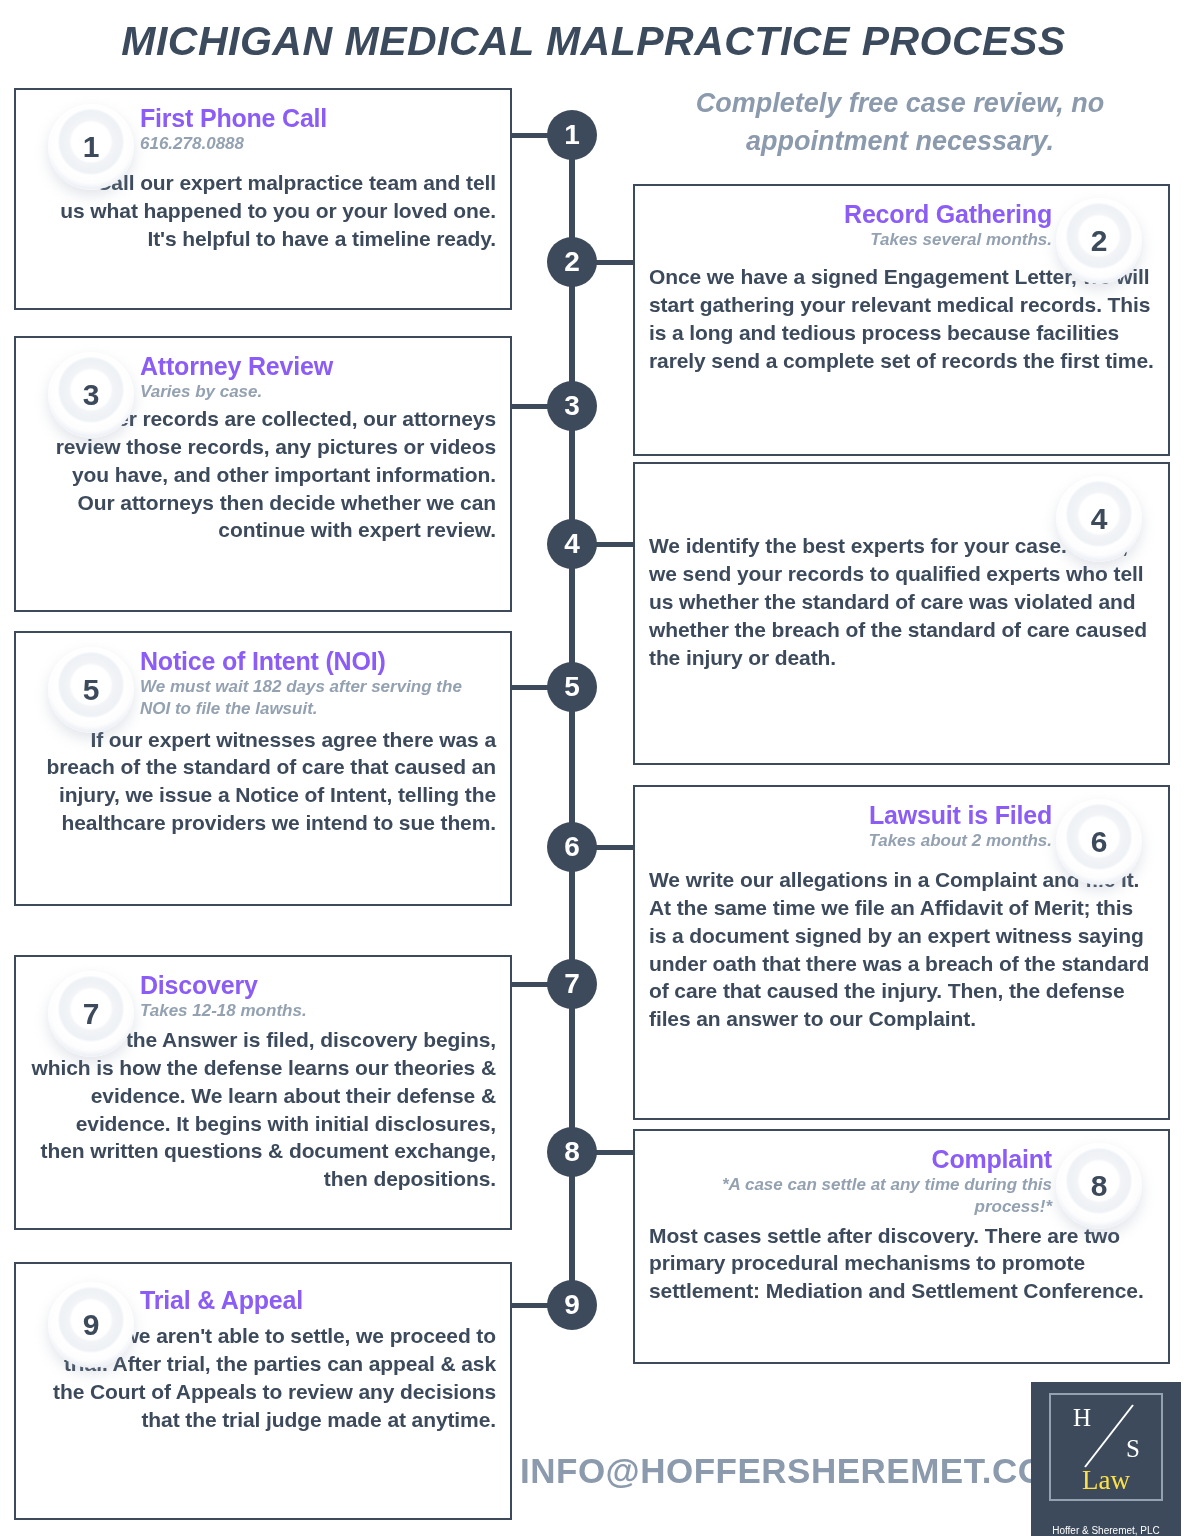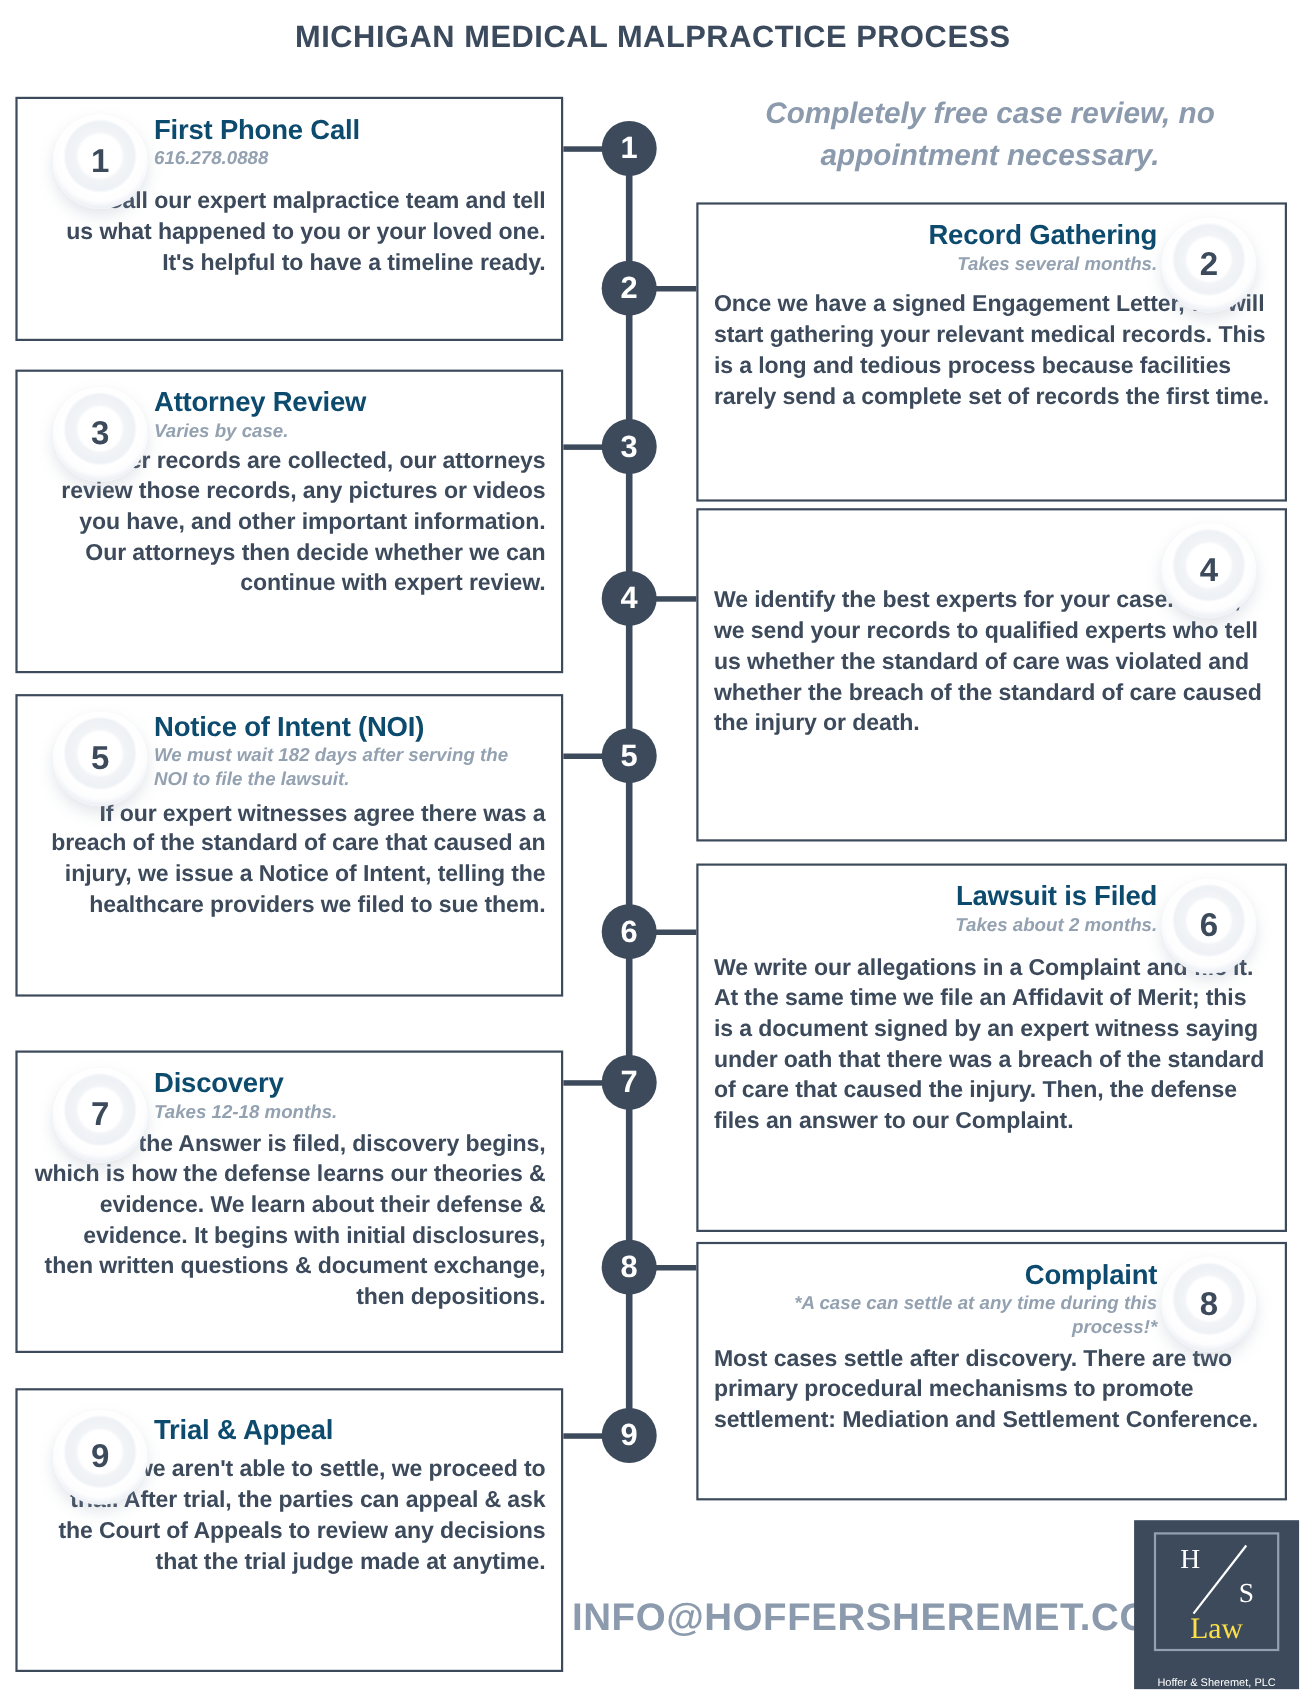--- a/index.html
+++ b/index.html
@@ -18,22 +18,23 @@
     overflow: hidden;
     background: #fff;
   }
 
   
   #title {
     position: absolute;
     left: 0; top: 18px;
     width: 1187px;
     text-align: center;
-    font-size: 28px;
-    font-weight: 700;
+    font-size: 41px;
+    font-weight: 700;
+    font-style: italic;
     letter-spacing: 0.5px;
     color: #3b4a5c;
     font-family: "Liberation Sans", sans-serif;
   }
 
   
   #tagline {
     position: absolute;
     left: 640px; top: 84px;
     width: 520px;
@@ -113,21 +114,21 @@
     z-index: 1;
   }
   .badge-r { right: 12px; top: 2px; }
 
   .titles-l { margin-left: 110px; padding-top: 4px; text-align: left; z-index: 3; position: relative; }
   .titles-r { margin-right: 102px; padding-top: 4px; text-align: right; z-index: 3; position: relative; }
 
   .step-title {
     font-size: 25px;
     font-weight: 700;
-    color: #0c4a6e;
+    color: #8b5cf6;
     line-height: 1.12;
     letter-spacing: -0.2px;
   }
 
   .step-sub {
     font-size: 17px;
     font-style: italic;
     font-weight: 600;
     color: #93a1b1;
     line-height: 1.28;
@@ -273,21 +274,21 @@
   </div>
 
   <div class="box box-left" style="top:631px; height:275px;">
     <div class="head-row" style="min-height:0;">
       <div class="badge" style="left:18px; top:4px;">5</div>
       <div class="titles-l" style="width:360px;">
         <div class="step-title">Notice of Intent (NOI)</div>
         <div class="step-sub">We must wait 182 days after serving the NOI to file the lawsuit.</div>
       </div>
     </div>
-    <div class="step-body body-right body-indent" style="margin-top:6px;">If our expert witnesses agree there was a breach of the standard of care that caused an injury, we issue a Notice of Intent, telling the healthcare providers we filed to sue them.</div>
+    <div class="step-body body-right body-indent" style="margin-top:6px;">If our expert witnesses agree there was a breach of the standard of care that caused an injury, we issue a Notice of Intent, telling the healthcare providers we intend to sue them.</div>
   </div>
 
   <div class="box box-right" style="top:785px; height:335px;">
     <div class="head-row rt">
       <div class="badge badge-r">6</div>
       <div class="titles-r">
         <div class="step-title">Lawsuit is Filed</div>
         <div class="step-sub">Takes about 2 months.</div>
       </div>
     </div>

